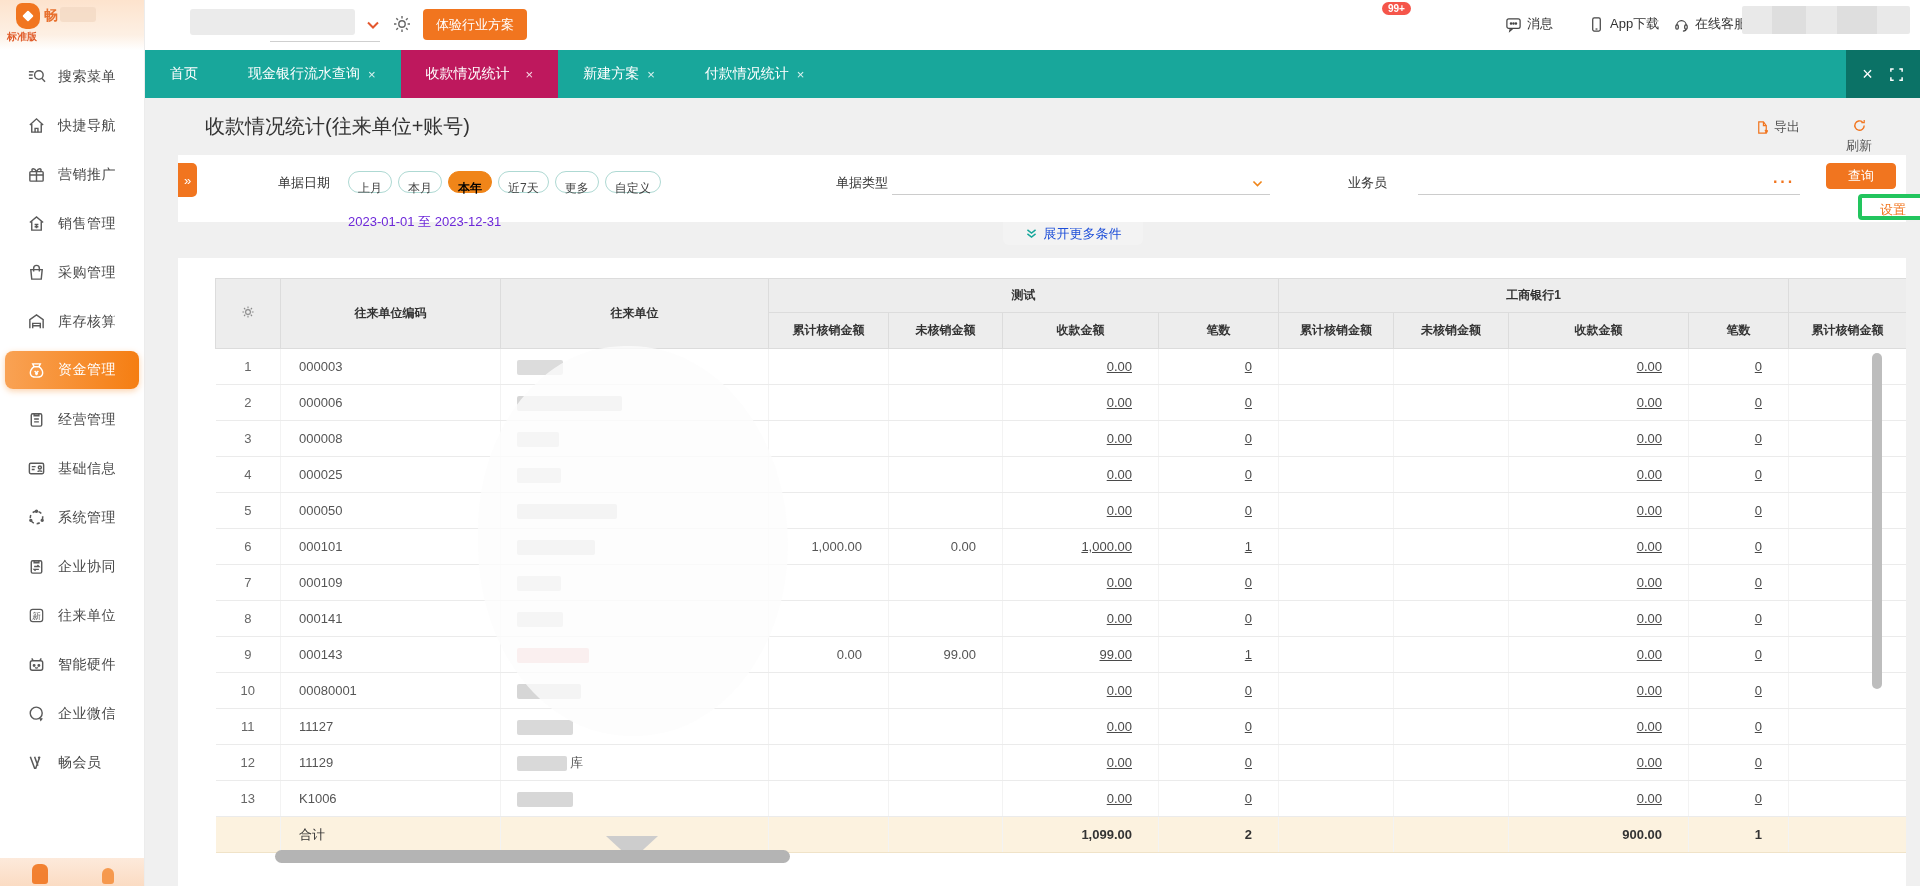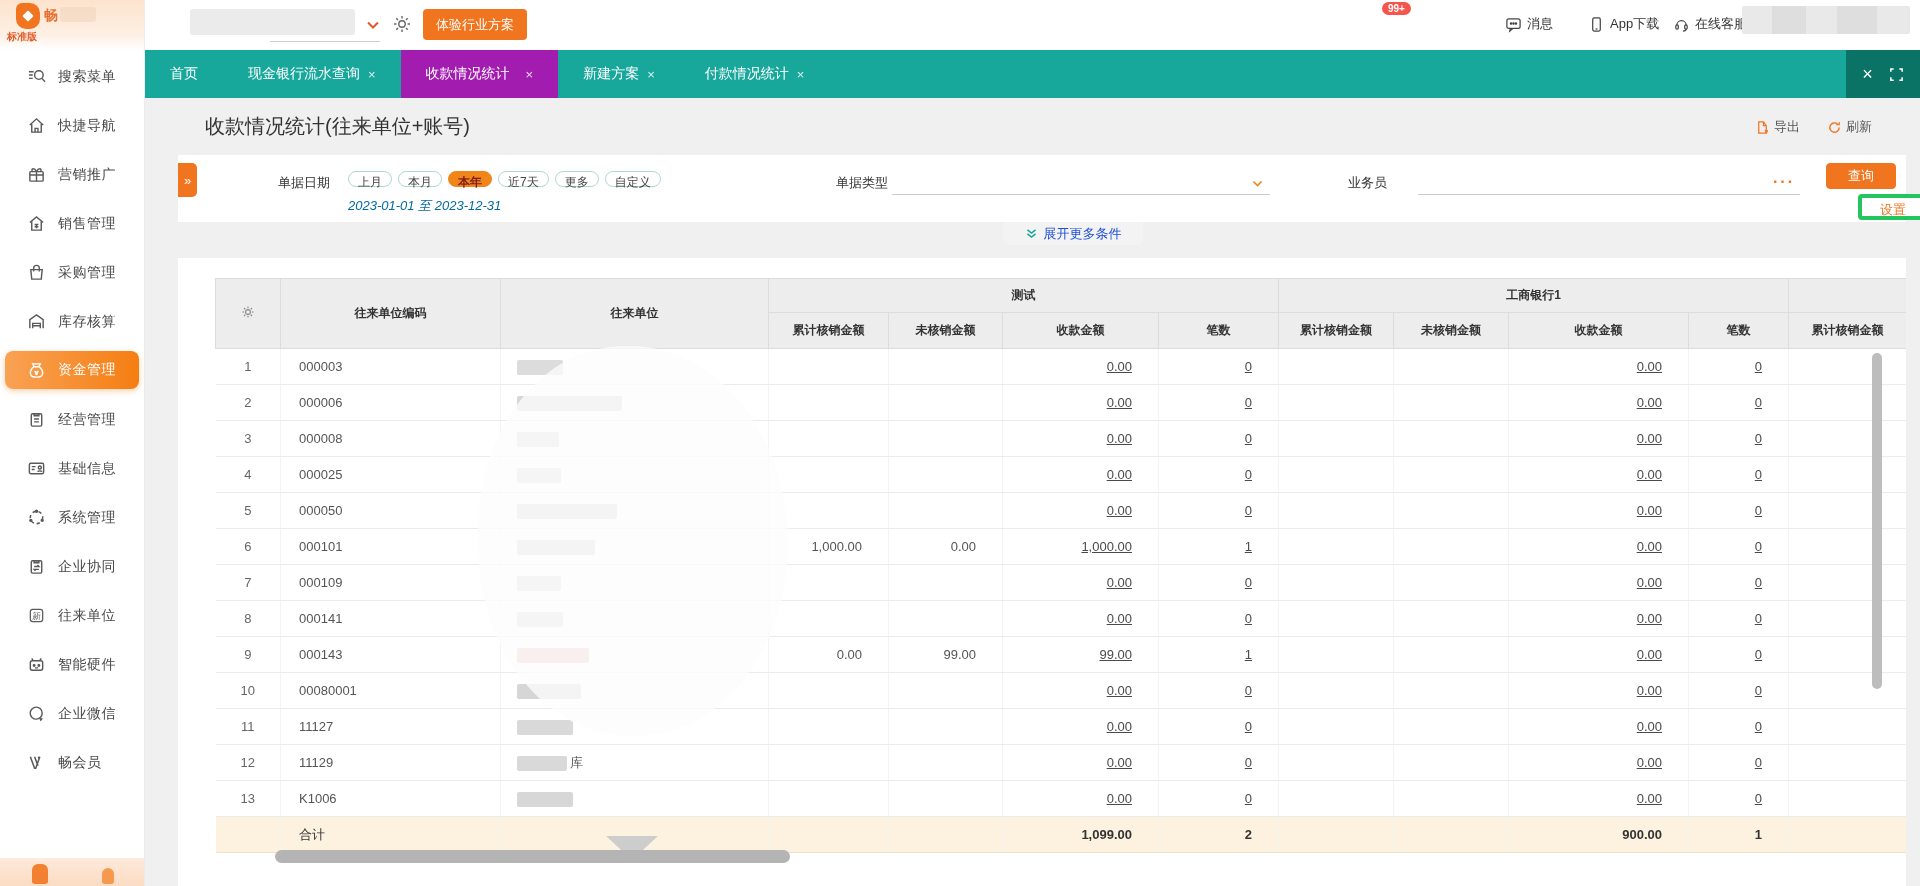--- a/index.html
+++ b/index.html
@@ -54,46 +54,46 @@
   .badge { position:absolute; left:1237px; top:2px; background:#f5554a; color:#fff;
     font-size:10px; padding:1px 6px; border-radius:8px; font-weight:700; }
   .user-redact { position:absolute; left:1597px; top:6px; width:168px; height:28px;
     background:#e9e9e9; border-radius:2px; }
   .user-redact span { position:absolute; top:0; height:100%; background:#dedede; }
 
   
   .tabbar { position:relative; display:flex; height:48px; background:#18a79b; }
   .tab { display:flex; align-items:center; gap:8px; padding:0 25px; color:#fff;
     font-size:14px; cursor:pointer; white-space:nowrap; }
-  .tab.active { background:#a21caf;gap:16px; }
+  .tab.active { background:#be185d;gap:16px; }
   .tab .tab-close { font-size:13px; opacity:.85; line-height:1; cursor:pointer; }
   .tab-controls { position:absolute; right:0; top:0; height:48px; width:74px;
     background:#0b7266; display:flex; align-items:center; justify-content:space-evenly; }
   .tc-close { color:#fff; font-size:18px; cursor:pointer; line-height:1; }
   .tc-full { width:15px; height:15px; color:#fff; cursor:pointer; }
 
   
   .titlebar { position:relative; height:57px; }
   .page-title { position:absolute; left:60px; top:15px; font-size:20px; color:#333; font-weight:500; }
   .tb-action { position:absolute; top:20px; display:flex; align-items:center; gap:4px;
     font-size:13px; color:#555; cursor:pointer; }
   .tb-action .act-ic { width:15px; height:15px; color:#f1751f; }
-  .act-export { right:120px; } .act-refresh { right:48px; }
+  .act-export { right:120px; } .act-refresh { right:48px;flex-direction:column; }
 
   
   .filter-panel { position:relative; margin-left:33px; width:1728px; height:67px; background:#fff; }
   .collapse-tab { position:absolute; left:0; top:8px; width:19px; height:34px;
     background:#f1751f; color:#fff; border-radius:0 5px 5px 0; font-size:13px;
     display:flex; align-items:center; justify-content:center; cursor:pointer; }
   .f-label { position:absolute; top:19px; font-size:13px; color:#333; }
   .chips { position:absolute; left:170px; top:16px; display:flex; gap:6px; }
-  .chip { height:16px; padding:0 9px; line-height:20px; font-size:12px; color:#444;
+  .chip { height:22px; padding:6px 9px; line-height:20px; font-size:12px; color:#444;
     background:#fff; border:1px solid #aed9d3; border-radius:11px; cursor:pointer; white-space:nowrap; }
-  .chip.selected { background:#f08519; border-color:#f08519; color:#7f1d1d; font-weight:700; }
-  .date-range { position:absolute; left:170px; top:42px; font-size:13px; color:#0369a1;font-style:italic; }
+  .chip.selected { background:#f08519; border-color:#f08519; color:#000000; font-weight:700; }
+  .date-range { position:absolute; left:170px; top:58px; font-size:13px; color:#6d28d9; }
   .u-field { position:absolute; top:14px; height:26px; border-bottom:1px solid #ccc; cursor:text; }
   .field-chevron { position:absolute; right:6px; top:8px; width:13px; height:13px; color:#f08519; }
   .dots { position:absolute; top:18px; font-size:16px; color:#f1751f; letter-spacing:2px;
     font-weight:700; cursor:pointer; }
   .btn { position:absolute; width:70px; height:26px; font-size:13px; border-radius:4px;
     text-align:center; line-height:24px; cursor:pointer; }
   .btn-query { left:1648px; top:8px; background:#f1751f; border:1px solid #f1751f; color:#fff; }
   .btn-settings { left:1680px; top:39px; background:#fff; border:4px solid #22c55e; color:#f1751f; }
   .expand-more { position:absolute; left:825px; top:67px; width:140px; height:23px;
     background:#f3f3f3; border-radius:0 0 6px 6px; display:flex; align-items:center;

